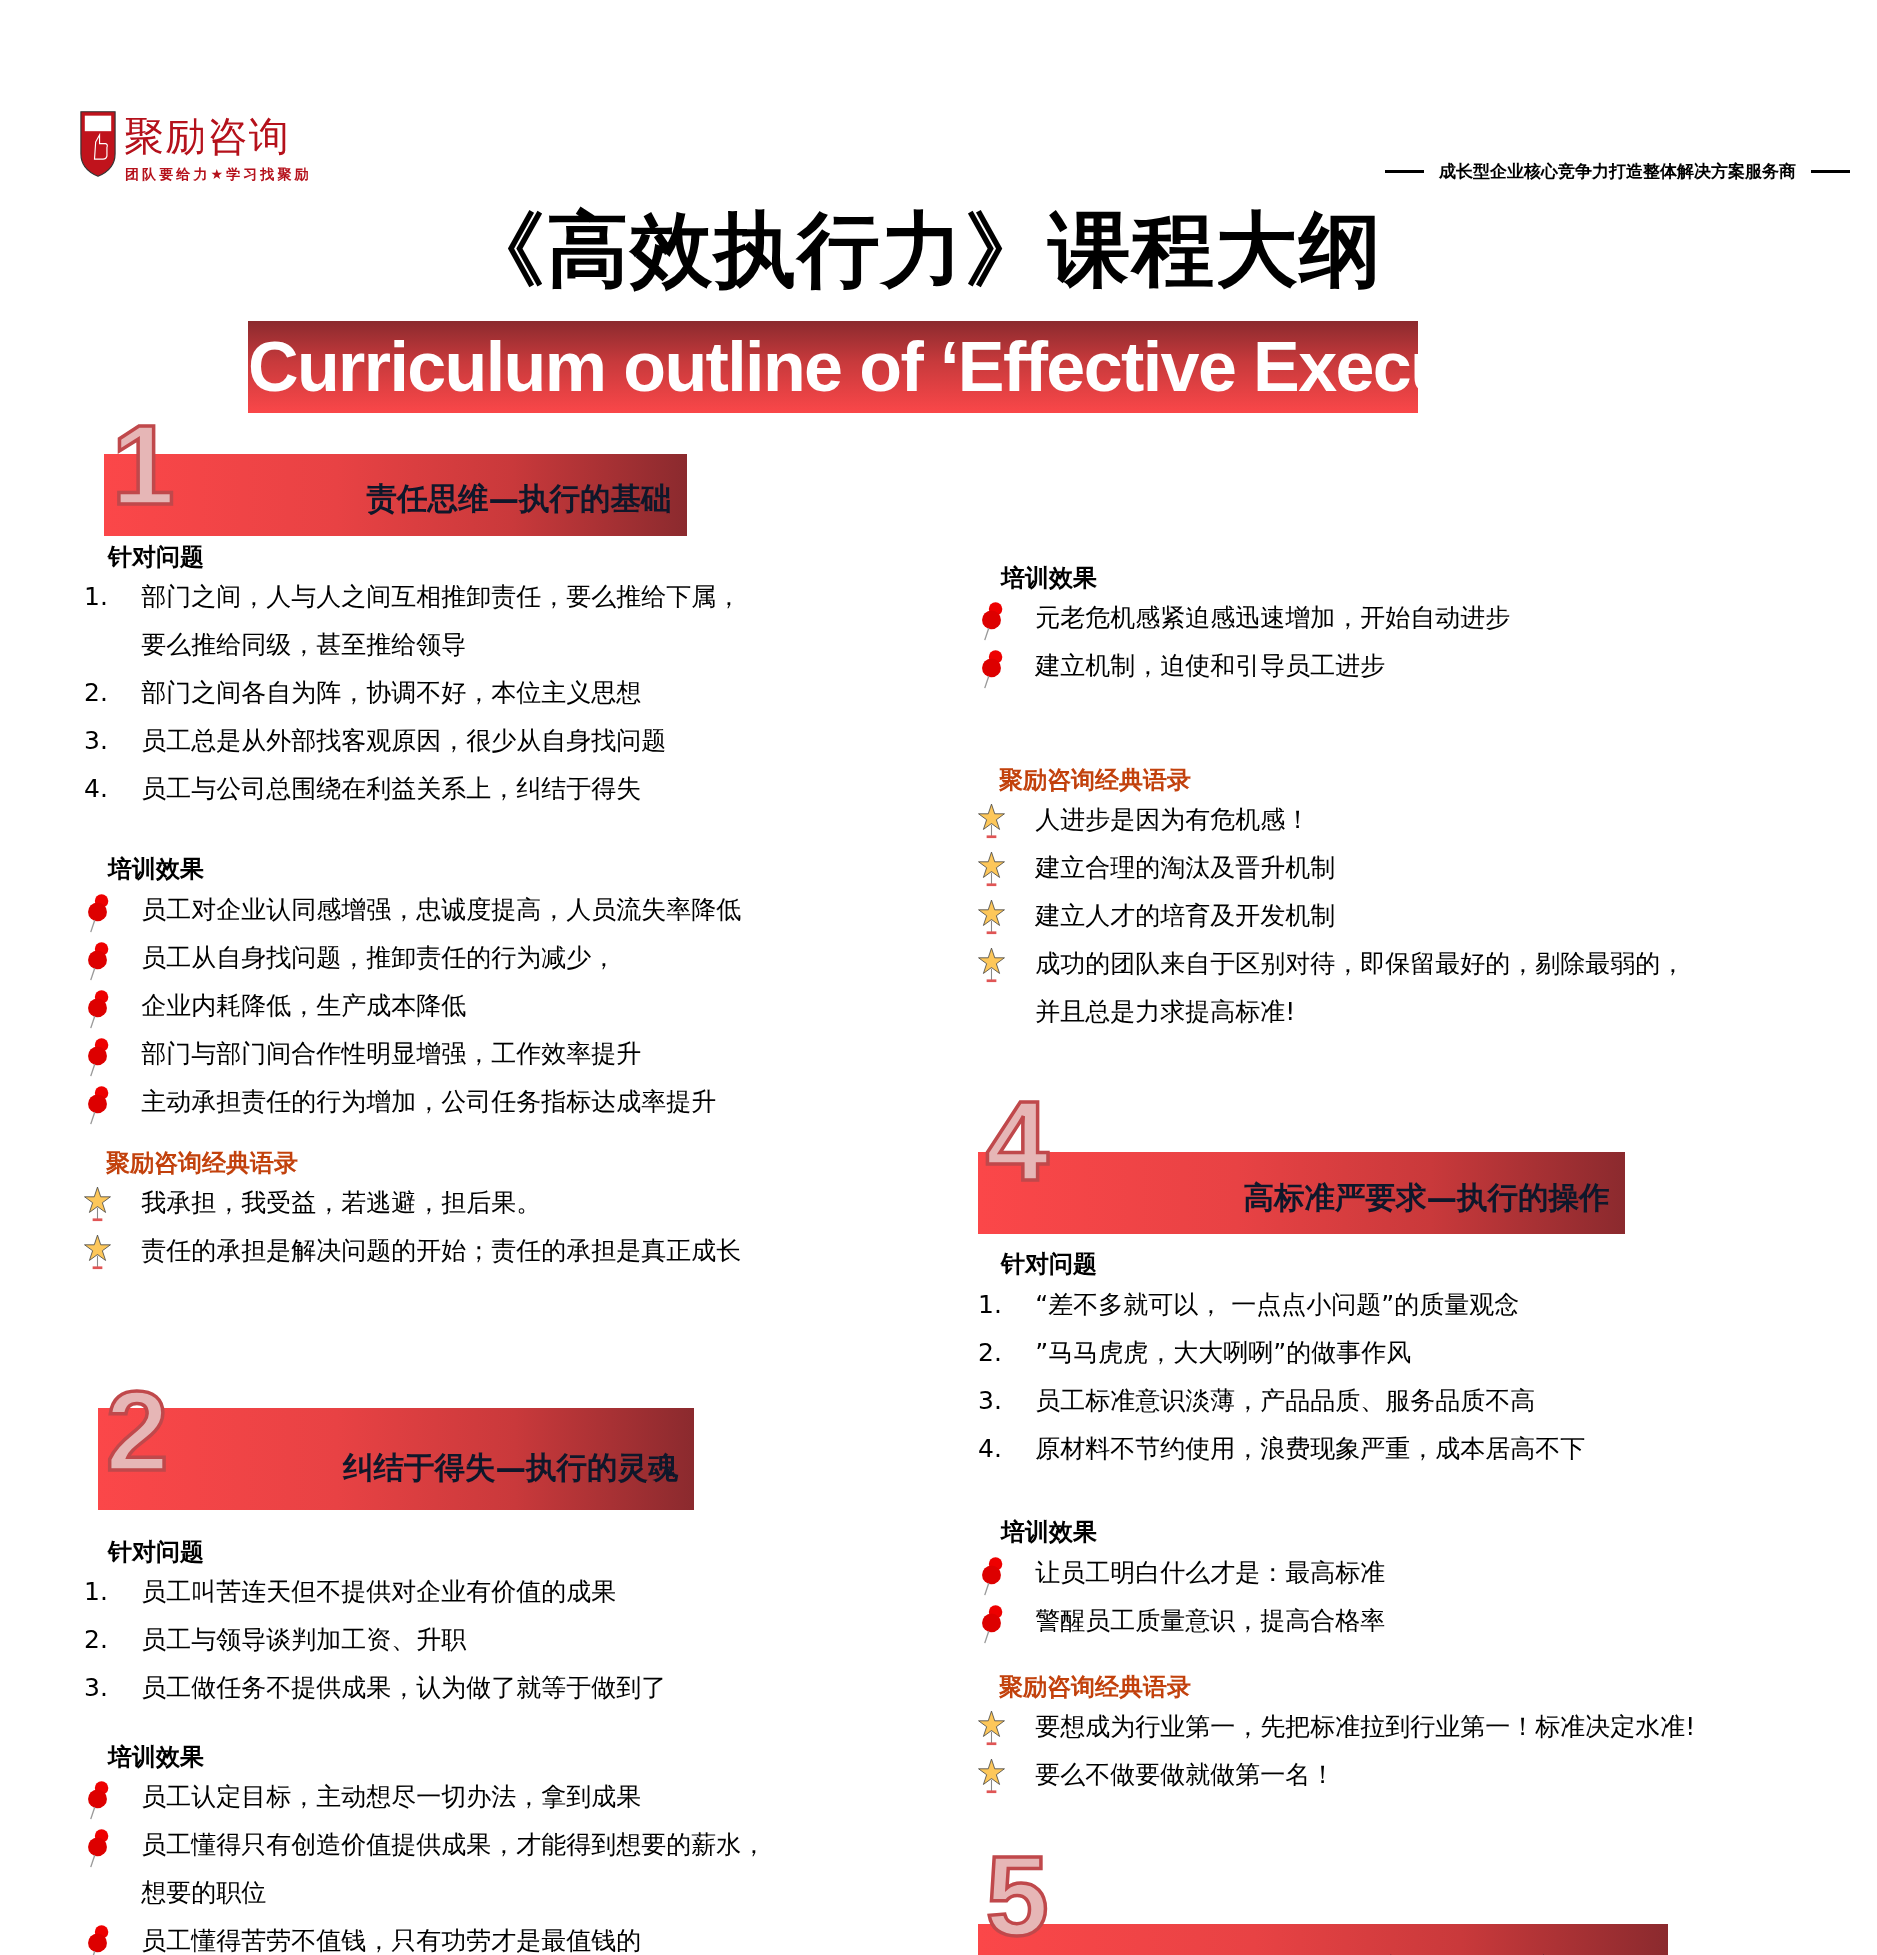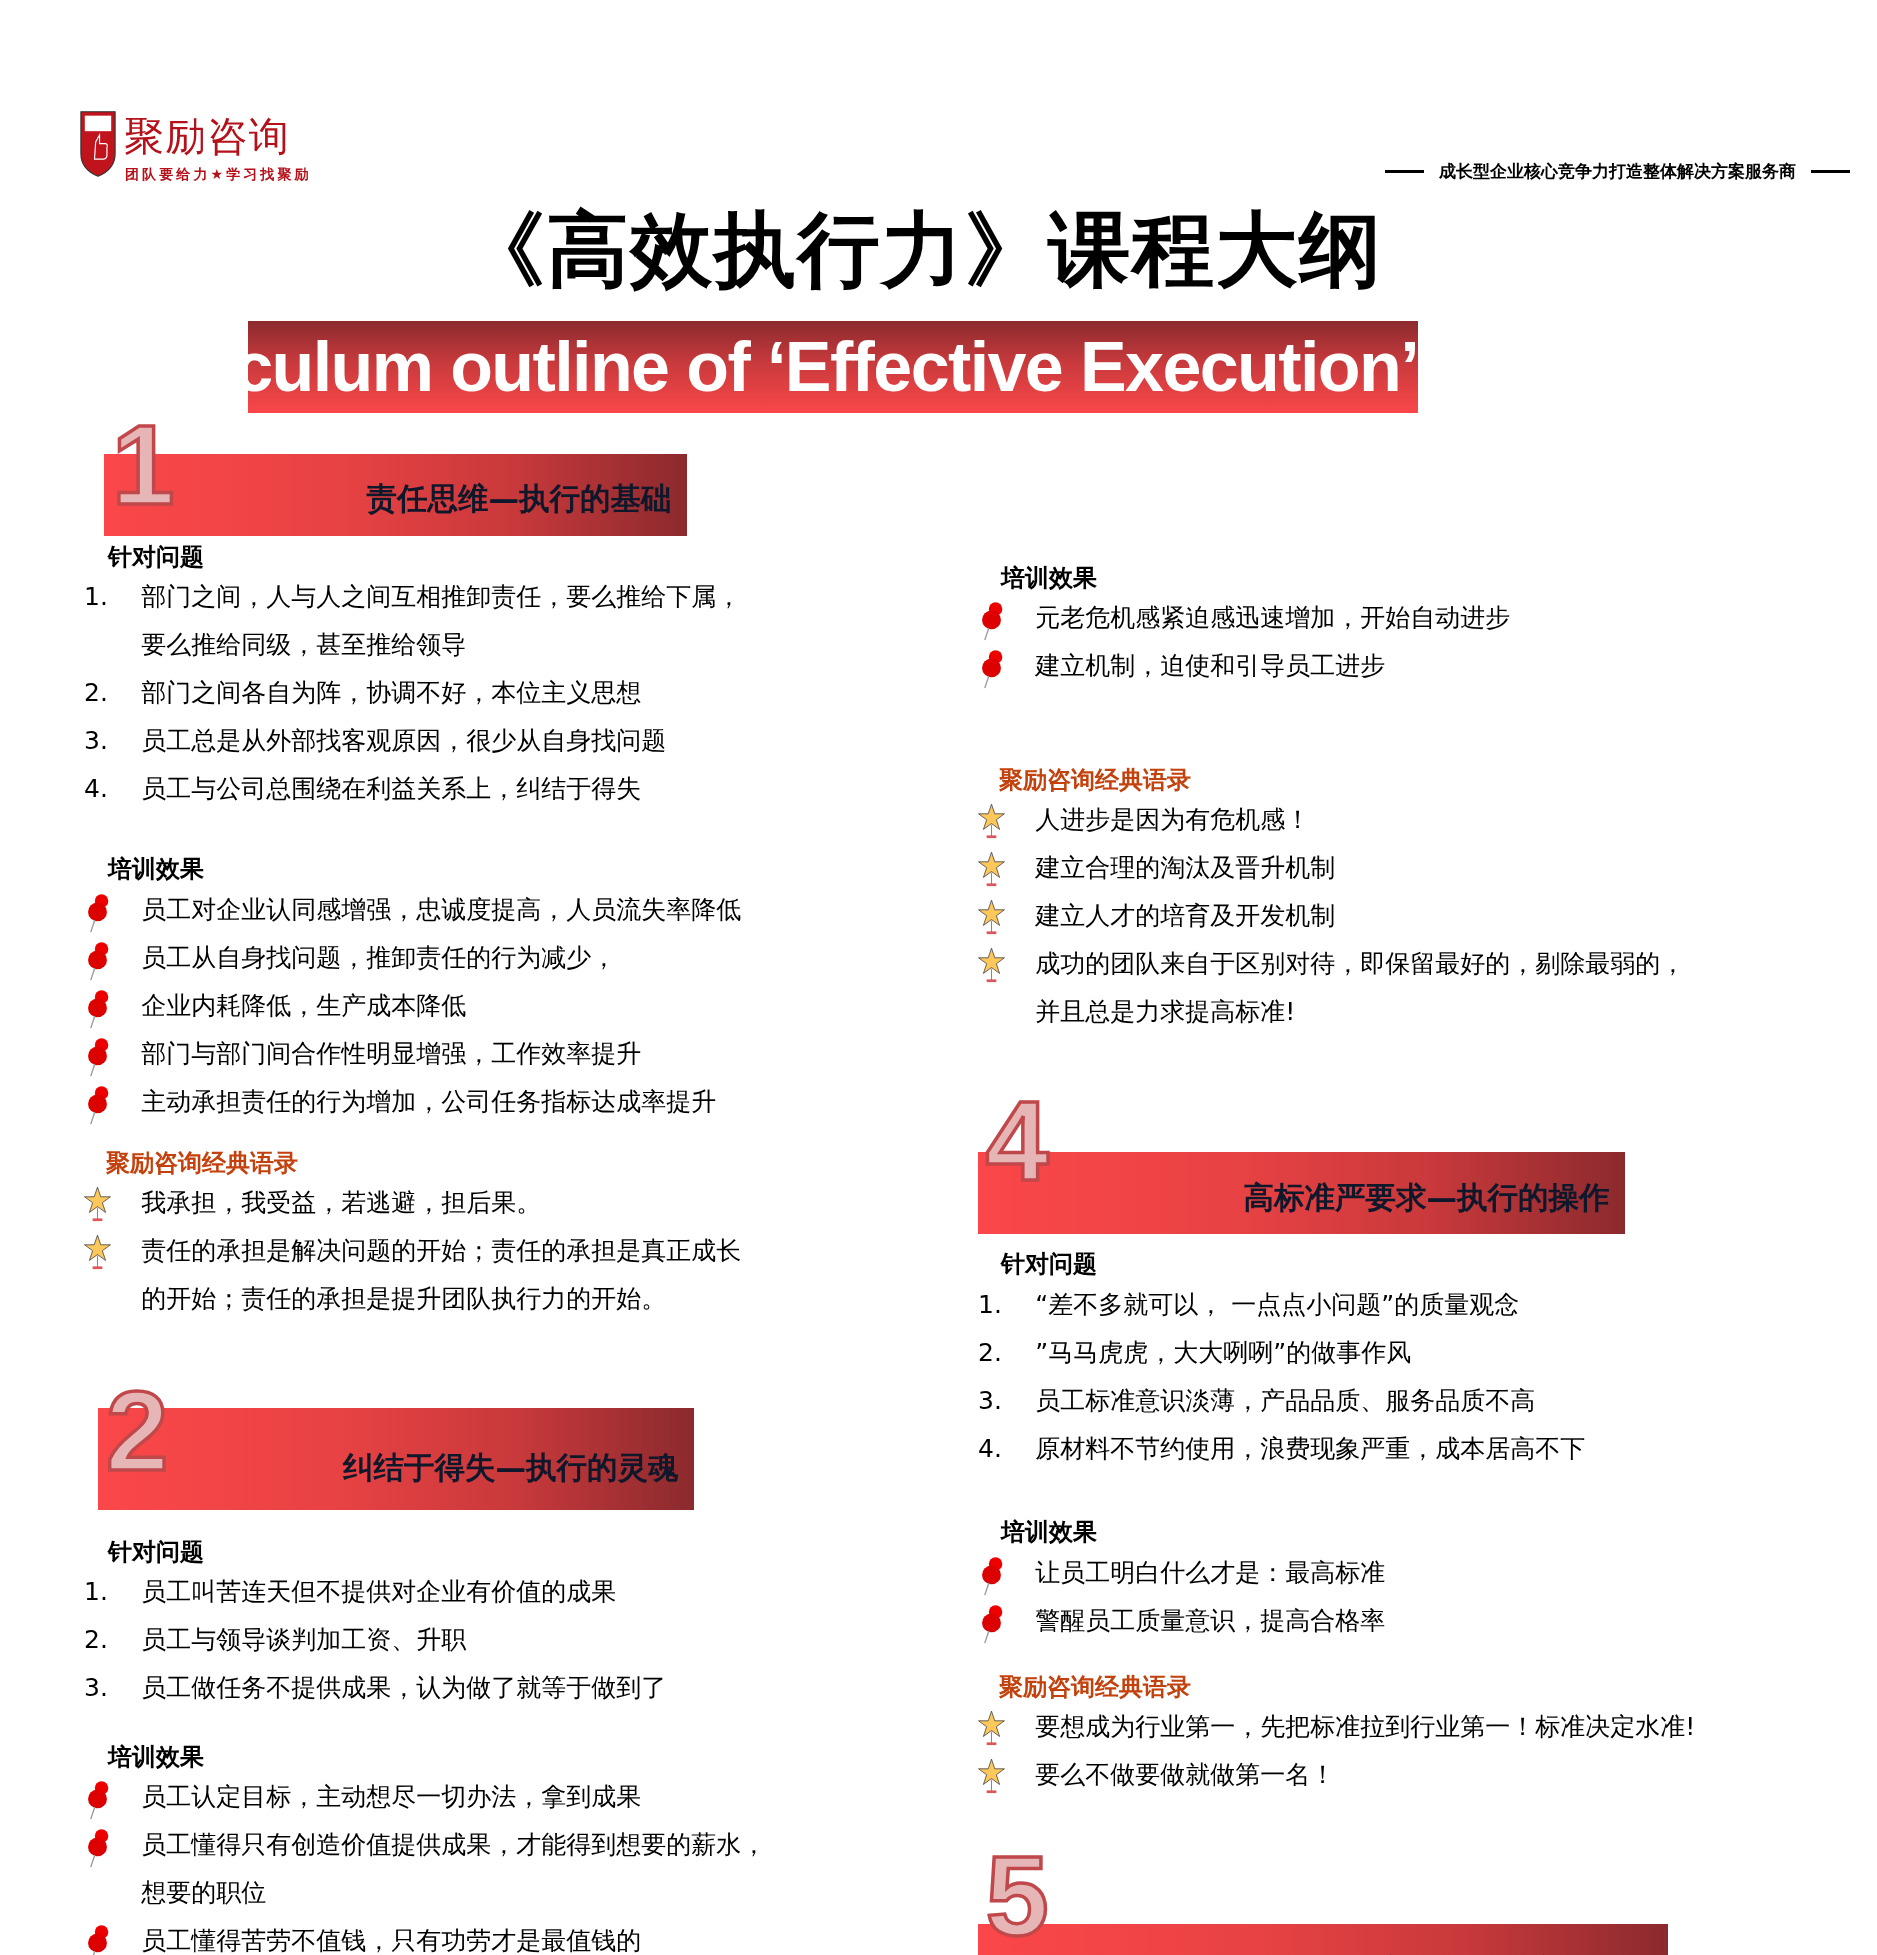--- a/index.html
+++ b/index.html
@@ -17,21 +17,21 @@
 
   .tagline { right:27px; top:160px; font-size:17px; font-weight:bold; white-space:nowrap;
              display:flex; align-items:center; gap:15px; }
   .tagline .dash { display:inline-block; width:39px; height:2.3px; background:#000; }
 
   .title { left:0; width:1877px; top:197px; text-align:center; font-size:82px; line-height:106px;
            font-weight:bold; letter-spacing:1.6px; transform:translateX(-15.6px); }
 
   .banner { left:248px; top:321px; width:1170px; height:92px;
             background:linear-gradient(180deg,#8b2a2e 0%,#c83a3c 45%,#fa4749 100%);
-            display:flex; align-items:center; justify-content:flex-end; }
+            display:flex; align-items:center; justify-content:flex-start; }
   .banner span { color:#fff; font-family:"Liberation Sans",sans-serif; font-weight:bold;
                  font-size:70px; letter-spacing:-1.6px; white-space:nowrap; }
 
   
   .sec { position:absolute; }
   .sec .bar { position:absolute; left:0; bottom:0; height:var(--bh);
               background:linear-gradient(90deg,#fb4749 0%,#e84244 40%,#c9393b 70%,#8b2a2e 100%);
               width:100%; }
   .sec .num { position:absolute; left:7.8px; top:0; font-family:"Liberation Sans",sans-serif;
               font-weight:bold; font-size:113px; line-height:117px;
@@ -152,21 +152,20 @@
           </svg></span>
         <span class="cont">我承担，我受益，若逃避，担后果。</span>
       </li>
       <li>
         <span class="ic"><svg viewBox="0 0 50 70">
             <polygon points="25,2 31,20 49,20 34,31 40,49 25,38 10,49 16,31 1,20 19,20" fill="#fdc75a" stroke="#444" stroke-width="1.5"></polygon>
             <line x1="25" y1="40" x2="25" y2="62" stroke="#888" stroke-width="2"></line>
             <rect x="16" y="60" width="18" height="5" fill="#e05555"></rect>
           </svg></span>
         <span class="cont">责任的承担是解决问题的开始；责任的承担是真正成长</span>
-        <span class="cont">的开始；责任的承担是提升团队执行力的开始。</span>
       </li>
     </ul>
     <div class="sec" style="left:98px;top:1373px;width:596px;height:137px;--bh:102px;--lb:23.5px;">
       <div class="bar"></div>
       <div class="num">2</div>
       <div class="label">纠结于得失—执行的灵魂</div>
     </div>
     <div class="abs subhead" style="left:108px;top:1537px;">针对问题</div>
     <ul class="list" style="left:84px;top:1568px;">
       <li>

